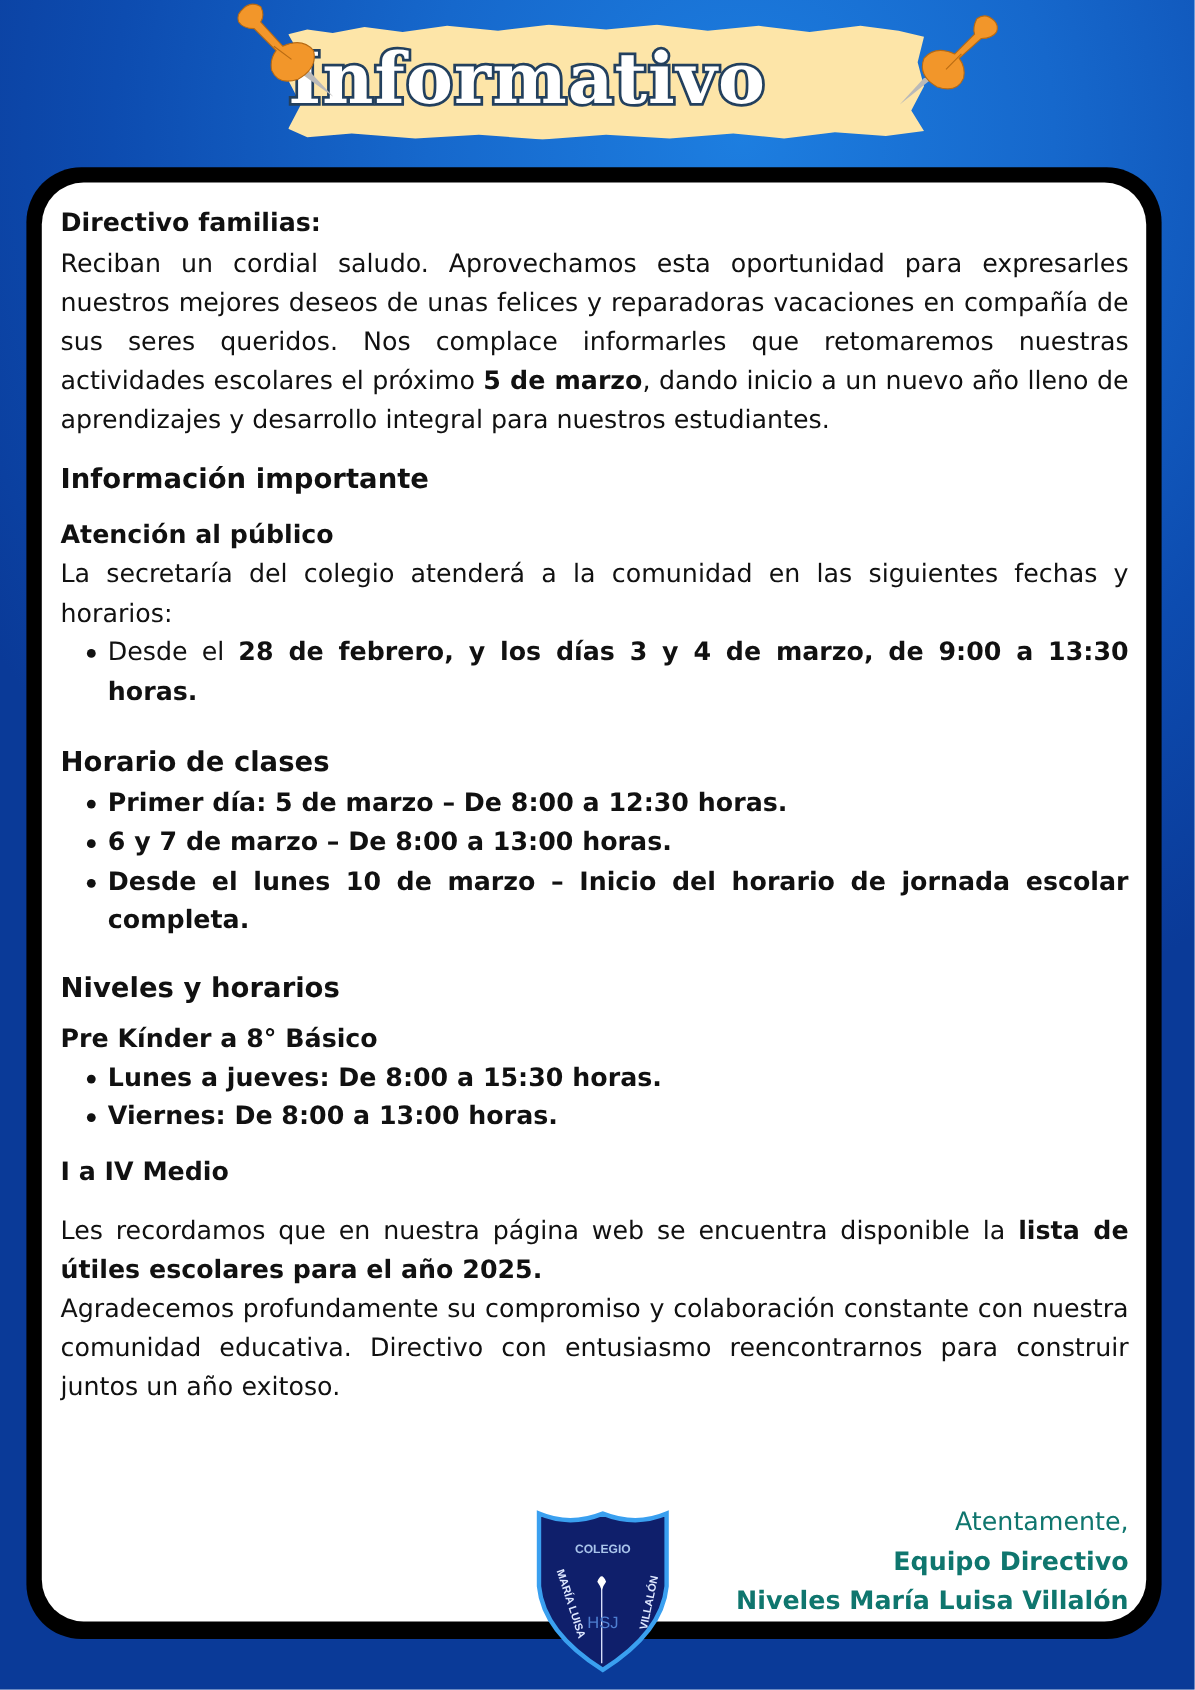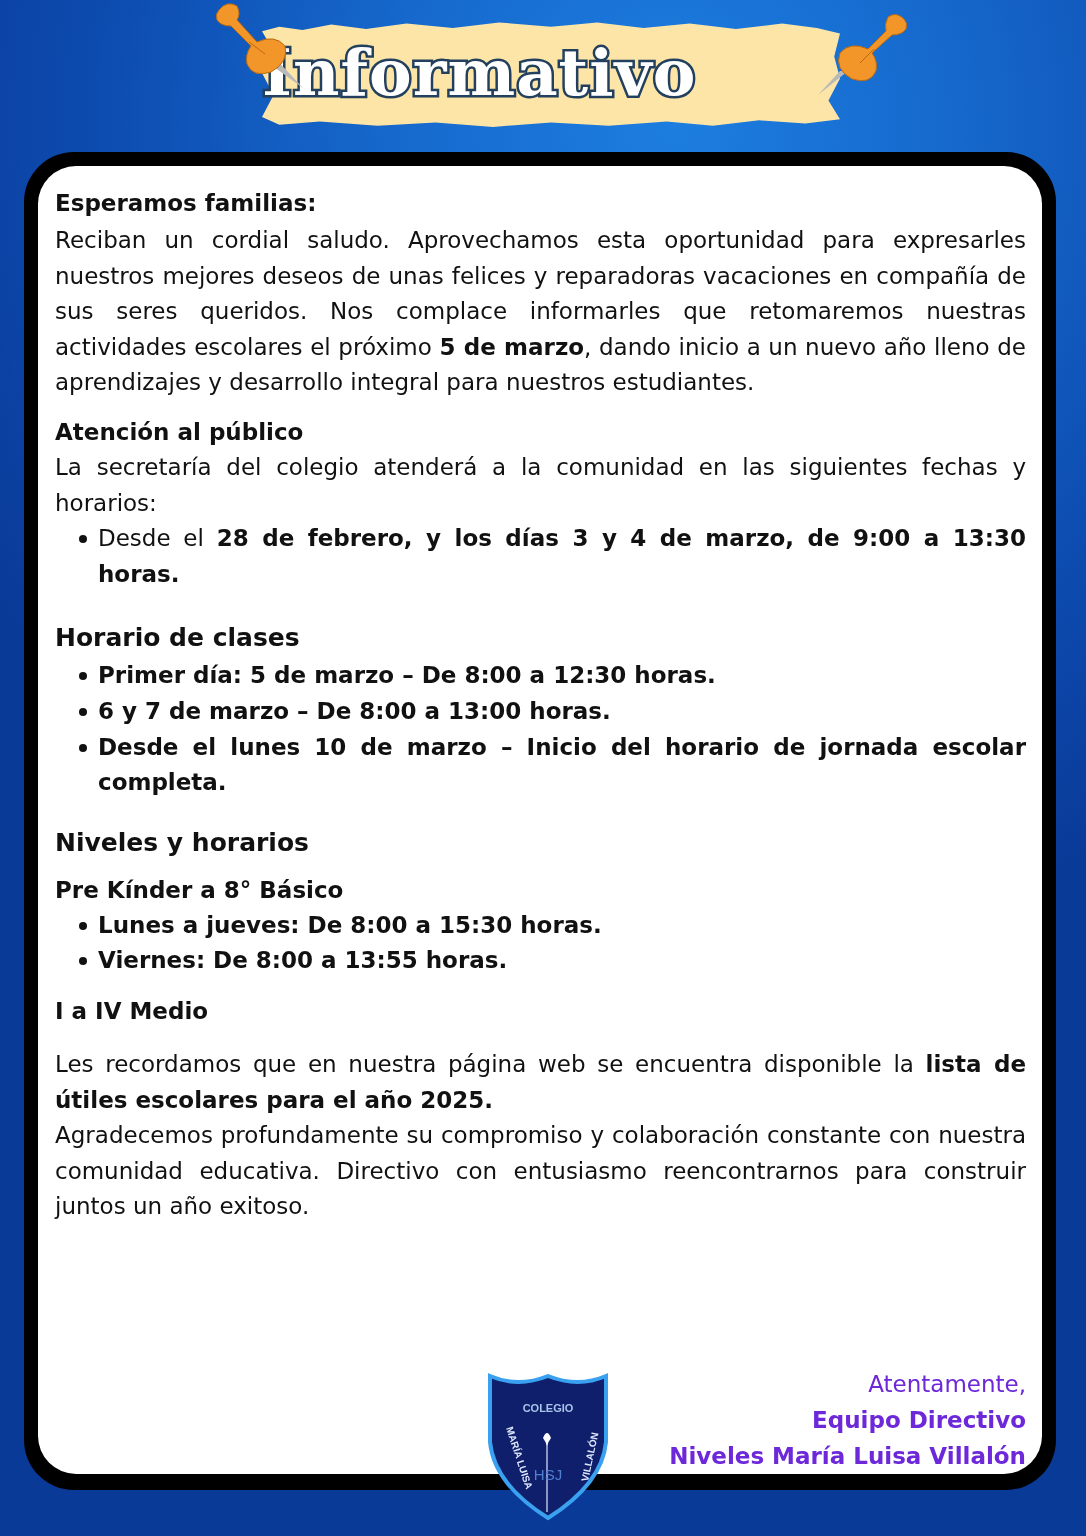--- a/index.html
+++ b/index.html
@@ -43,21 +43,21 @@
   .h-sub { font-weight: bold; font-size: 23px; line-height: 36px; margin: 0; }
   ul { margin: 0; padding: 0 0 0 43px; list-style: none; }
   ul li { position: relative; line-height: 35.6px; font-size: 23px; text-align: justify; }
   ul li::before {
     content: ""; position: absolute; left: -19px; top: 14px; width: 8px; height: 8px;
     border-radius: 50%; background: #111;
   }
   ul.boldlist li { font-weight: bold; }
   .signature {
     position: absolute; right: 60px; top: 1366px; text-align: right;
-    font-family: "DejaVu Sans", sans-serif; font-size: 23px; line-height: 36px; color: #6d28d9;
+    font-family: "DejaVu Sans", sans-serif; font-size: 23px; line-height: 36px; color: #0f766e;
   }
   .logo { position: absolute; left: 484px; top: 1372px; width: 128px; height: 150px; }
 </style>
 </head>
 <body>
 
 <div class="banner"></div>
 <div class="title">Informativo</div>
 
 <svg class="pin pin-left" viewBox="0 0 110 95">
@@ -68,43 +68,44 @@
 <svg class="pin pin-right" viewBox="0 0 110 95">
   <polygon points="40,66 32,66 10,90" fill="#b9b9b9"></polygon>
   <path d="M96,14 Q88,6 80,12 Q76,20 78,26 L60,44 Q42,36 32,48 Q26,64 44,74 Q62,80 68,66 Q70,56 64,48 L84,30 Q94,30 98,24 Q100,18 96,14 Z" fill="#f2962a" stroke="#b86a12" stroke-width="1"></path>
   <line x1="66" y1="44" x2="52" y2="58" stroke="#b86a12" stroke-width="1"></line>
 </svg>
 
 <div class="card-shadow"></div>
 <div class="card"></div>
 
 <div class="content">
-  <div class="h-greet">Esperamos familias:</div>
+  <div class="h-greet">Directivo familias:</div>
   <p><span>Reciban un cordial saludo. Aprovechamos esta oportunidad para expresarles nuestros mejores deseos de unas felices y reparadoras vacaciones en compañía de sus seres queridos. Nos complace informarles que retomaremos nuestras actividades escolares el próximo </span><b>5 de marzo</b><span>, dando inicio a un nuevo año lleno de aprendizajes y desarrollo integral para nuestros estudiantes.</span></p>
 
+  <div class="h-sec" style="margin-top:15px;">Información importante</div>
 
   <div class="h-sub" style="margin-top:13px;">Atención al público</div>
   <p> La secretaría del colegio atenderá a la comunidad en las siguientes fechas y horarios:</p>
   <ul>
     <li><span>Desde el </span><b>28 de febrero, y los días 3 y 4 de marzo, de 9:00 a 13:30 horas.</b></li>
   </ul>
 
   <div class="h-sec" style="margin-top:26px;">Horario de clases</div>
   <ul class="boldlist">
     <li>Primer día: 5 de marzo – De 8:00 a 12:30 horas.</li>
     <li>6 y 7 de marzo – De 8:00 a 13:00 horas.</li>
     <li>Desde el lunes 10 de marzo – Inicio del horario de jornada escolar completa.</li>
   </ul>
 
   <div class="h-sec" style="margin-top:22px;">Niveles y horarios</div>
 
   <div class="h-sub" style="margin-top:9px;">Pre Kínder a 8° Básico</div>
   <ul class="boldlist">
     <li>Lunes a jueves: De 8:00 a 15:30 horas.</li>
-    <li>Viernes: De 8:00 a 13:55 horas.</li>
+    <li>Viernes: De 8:00 a 13:00 horas.</li>
   </ul>
 
   <div class="h-sub" style="margin-top:14px;">I a IV Medio</div>
 
   <p style="margin-top:18px;"><span>Les recordamos que en nuestra página web se encuentra disponible la </span><b>lista de útiles escolares para el año 2025.</b></p>
   <p>Agradecemos profundamente su compromiso y colaboración constante con nuestra comunidad educativa. Directivo con entusiasmo reencontrarnos para construir juntos un año exitoso.</p>
 </div>
 
 <svg class="logo" viewBox="0 0 128 150">
   <path d="M6,4 Q34,16 64,4 Q94,16 122,4 L122,70 Q118,112 64,146 Q10,112 6,70 Z" fill="#0f1f6b" stroke="#3aa0f0" stroke-width="4"></path>

